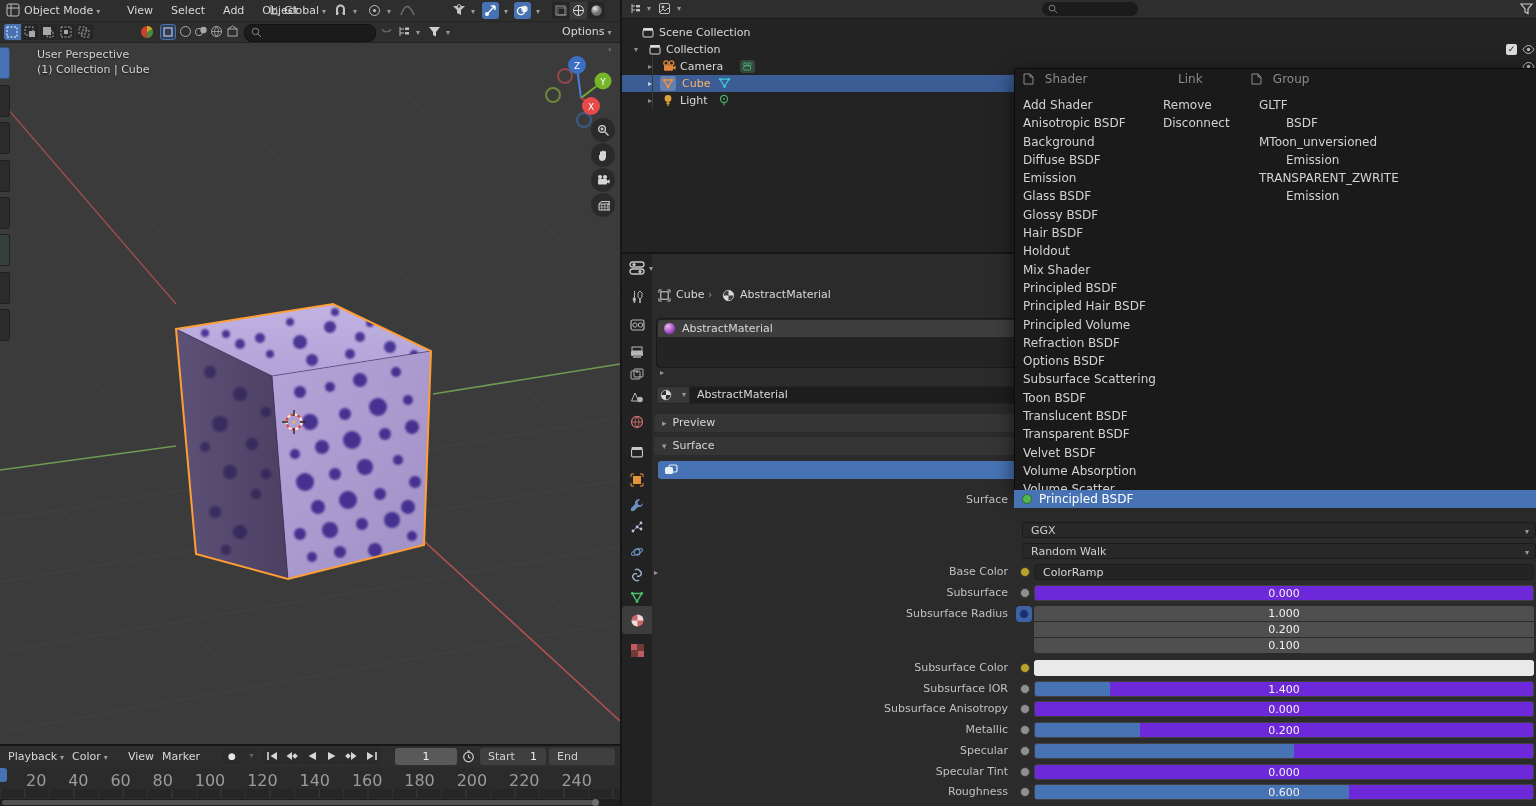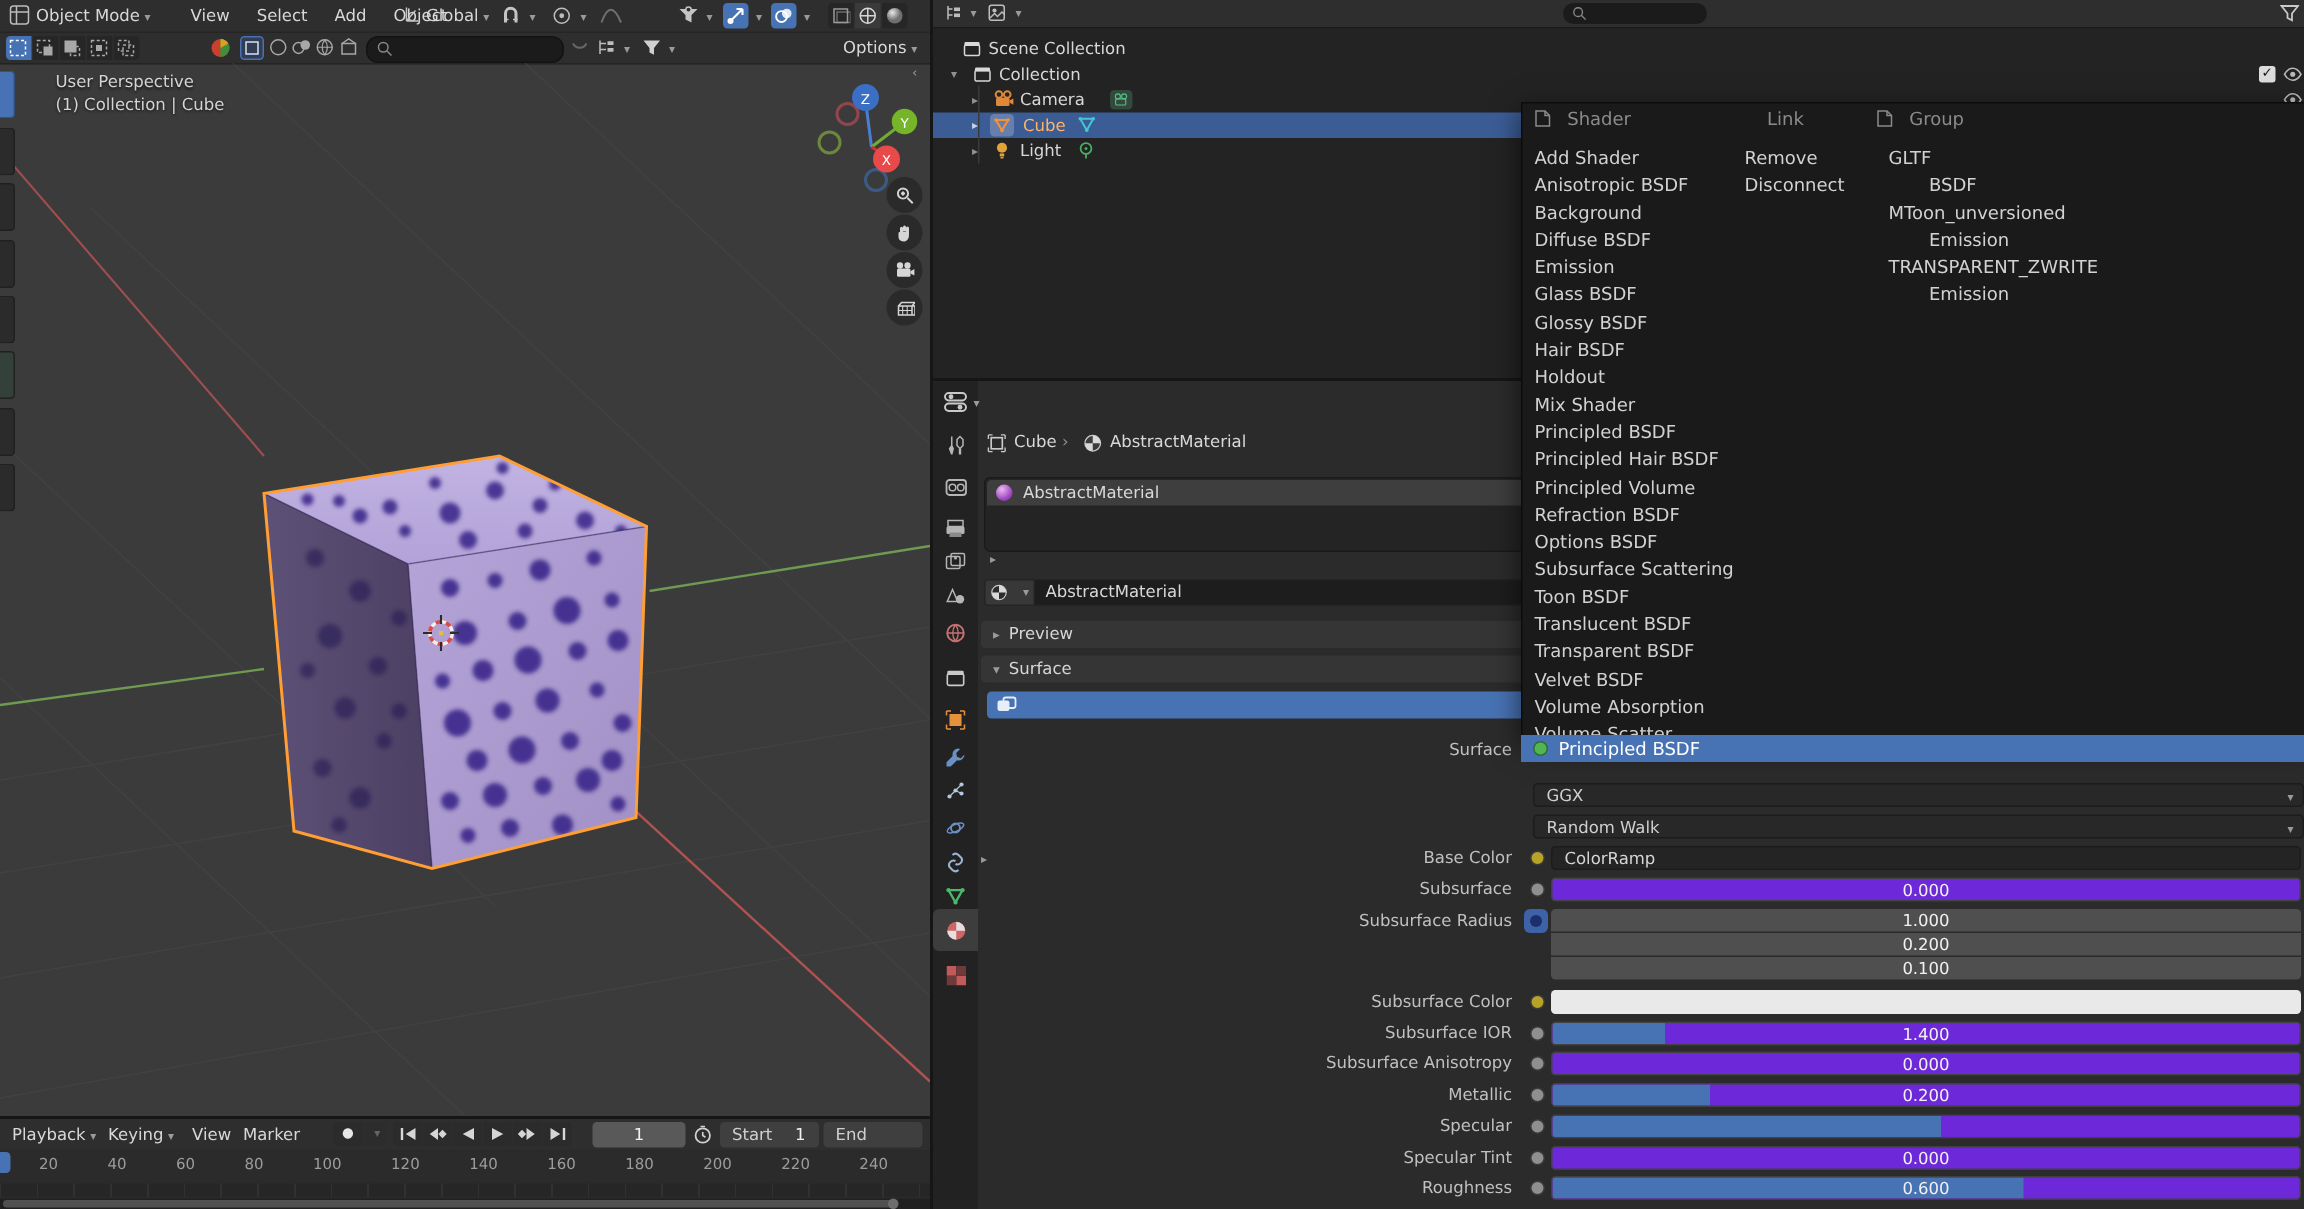--- a/index.html
+++ b/index.html
@@ -869,21 +869,21 @@
   </div>
 
   <div class="a" id="menuselrow">
     <span class="a" style="left:8px;top:4px;width:10px;height:10px;border-radius:50%;background:#53b552;border:1px solid #2e6e2e;box-sizing:border-box;"></span>
     <span class="a" style="left:25px;">Principled BSDF</span>
   </div>
 
   <div class="a" id="timeline">
     <div class="a hdr" style="left:0;top:0;width:620px;height:21px;border-bottom:1px solid #222;">
       <span class="a" style="left:8px;top:0;line-height:21px;"><span>Playback</span><span class="chev">▾</span></span>
-      <span class="a" style="left:72px;top:0;line-height:21px;"><span>Keying</span><span class="chev">▾</span></span>
+      <span class="a" style="left:72px;top:0;line-height:21px;"><span>Color</span><span class="chev">▾</span></span>
       <span class="a" style="left:128px;top:0;line-height:21px;"><span>View</span></span>
       <span class="a" style="left:162px;top:0;line-height:21px;"><span>Marker</span></span>
       <div class="a" style="left:222px;top:2px;width:20px;height:16px;background:#2b2b2b;border-radius:3px 0 0 3px;text-align:center;"><span style="color:#e6e6e6;font-size:9px;line-height:16px;">●</span></div>
       <div class="a" style="left:243px;top:2px;width:14px;height:16px;background:#2b2b2b;border-radius:0 3px 3px 0;opacity:.5;text-align:center;"><span class="chev" style="line-height:16px;">▾</span></div>
       <div class="transport" style="left:262px;top:2px;border-radius:3px 0 0 3px;">
           <svg width="12" height="10" viewBox="0 0 12 10">
             <path d="M2 1v8" stroke="#d6d6d6" stroke-width="1.6"></path>
             <path d="M11 1L4.5 5 11 9Z" fill="#d6d6d6"></path>
           </svg>
         </div>
@@ -926,21 +926,21 @@
         <span style="padding-left:8px;color:#cfcfcf;">Start</span>
         <span style="float:right;padding-right:9px;color:#f0f0f0;">1</span>
       </div>
       <div class="tfield" style="left:549px;width:66px;background:#3f3f3f;top:2px;">
         <span style="padding-left:8px;color:#cfcfcf;">End</span>
         <span style="float:right;padding-right:7px;color:#f0f0f0;margin-left:22px;">250</span>
       </div>
     </div>
 
     <div class="a" style="left:0;top:21px;width:620px;height:22px;background:#2b2b2b;">
-      <div class="a" style="left:26px;top:4px;width:566px;display:flex;justify-content:space-between;color:#9b9b9b;font-size:10px;">
+      <div class="a" style="left:26px;top:4px;width:566px;display:flex;justify-content:space-between;color:#9b9b9b;font-size:16px;">
 
       <span>20</span>
           <span>40</span>
           <span>60</span>
           <span>80</span>
           <span>100</span>
           <span>120</span>
           <span>140</span>
           <span>160</span>
           <span>180</span>

